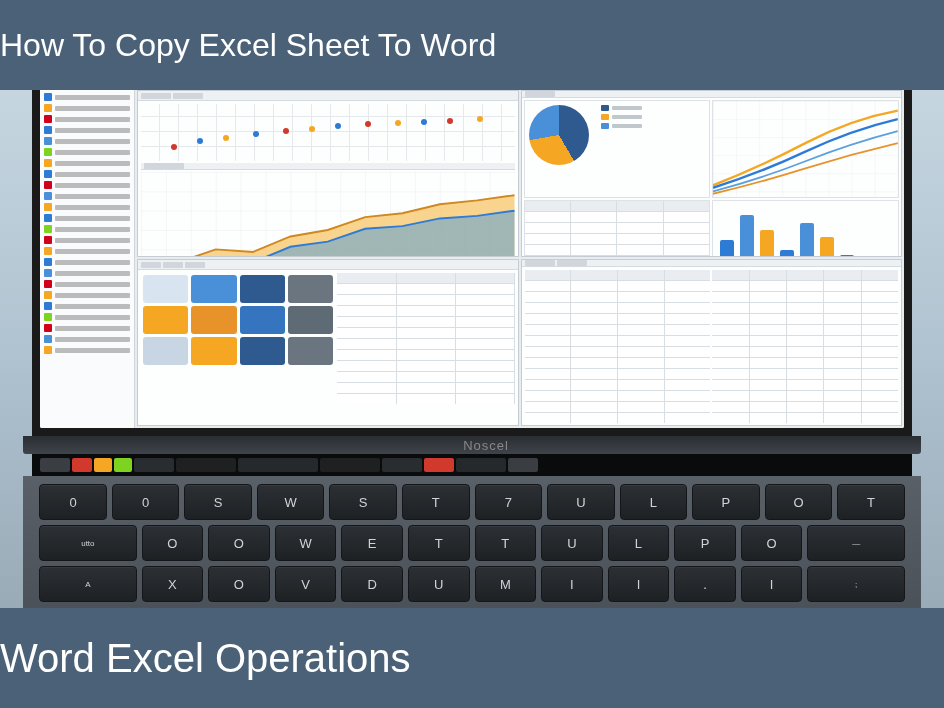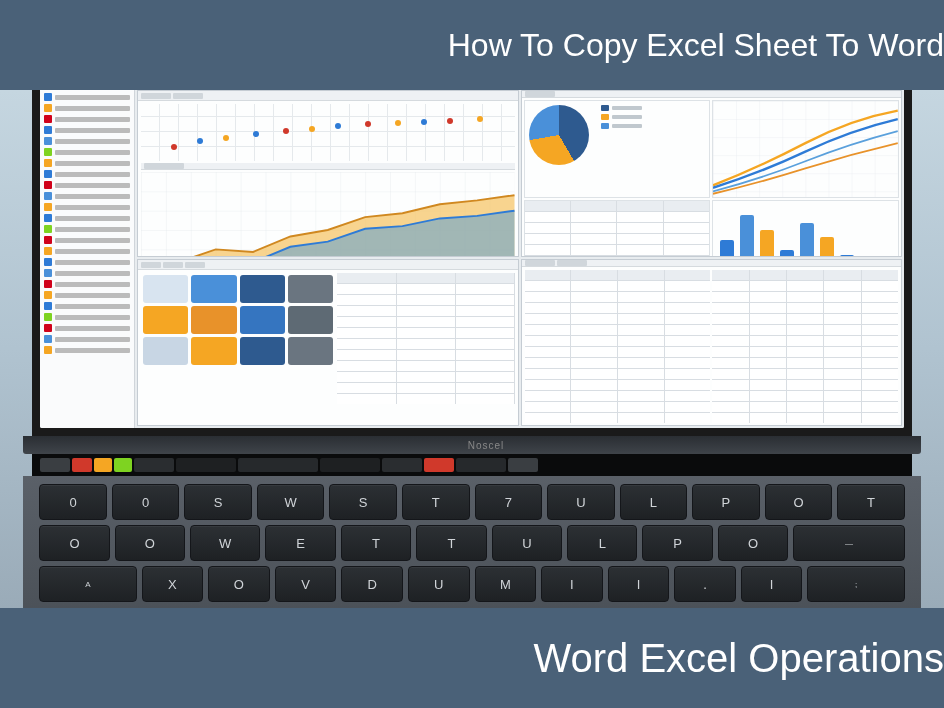--- a/index.html
+++ b/index.html
@@ -1,18 +1,18 @@
 <!DOCTYPE html>
 <html><head>
 <meta charset="utf-8">
 <style>
 * { margin: 0; padding: 0; box-sizing: border-box; }
 body { width: 944px; height: 708px; overflow: hidden; font-family: -apple-system, BlinkMacSystemFont, 'Segoe UI', sans-serif; background: #b8cbd8; }
 
-.banner { background: #4a6178; width: 100%; display: flex; align-items: center; justify-content: flex-end; color: #fff; }
+.banner { background: #4a6178; width: 100%; display: flex; align-items: center; justify-content: flex-start; color: #fff; }
 .banner-top { height: 90px; font-size: 32px; font-weight: 500; }
 .banner-bottom { height: 100px; font-size: 40px; font-weight: 400; }
 
 .main-image { width: 944px; height: 518px; position: relative; background: linear-gradient(180deg, #c5d6e0 0%, #b0c3d0 50%, #9aabb8 100%); display: flex; align-items: flex-start; justify-content: center; overflow: hidden; }
 
 .laptop { width: 880px; margin-top: -10px; position: relative; }
 
 .screen-bezel { background: #1a1a1a; border-radius: 8px 8px 0 0; padding: 8px; width: 100%; }
 .screen { background: #f5f7fa; width: 100%; height: 340px; display: flex; border-radius: 2px; overflow: hidden; }
 
@@ -53,21 +53,21 @@
 
 .split-panel { display: flex; gap: 2px; height: 100%; }
 .split-left { flex: 0 0 52%; }
 .split-right { flex: 1; }
 
 
 .br-split { display: flex; height: 100%; gap: 2px; }
 .br-col { flex: 1; display: flex; flex-direction: column; }
 
 
-.hinge { height: 18px; background: linear-gradient(180deg, #2a2e33 0%, #3f444a 100%); width: 102%; margin-left: -1%; border-radius: 0 0 3px 3px; display: flex; align-items: center; justify-content: center; font-size: 10px; color: #888; letter-spacing: 1px; padding-left: 28px; }
+.hinge { height: 18px; background: linear-gradient(180deg, #2a2e33 0%, #3f444a 100%); width: 102%; margin-left: -1%; border-radius: 0 0 3px 3px; display: flex; align-items: center; justify-content: center; font-size: 13px; color: #888; letter-spacing: 1px; padding-left: 28px; }
 
 .touchbar { height: 22px; background: #0a0b0c; display: flex; align-items: center; padding: 0 8px; gap: 2px; width: 100%; }
 .tb-seg { height: 14px; border-radius: 2px; }
 
 .keyboard { background: linear-gradient(180deg, #5a6068 0%, #4a5057 100%); padding: 8px 16px 16px; width: 102%; margin-left: -1%; }
 .key-row { display: flex; gap: 5px; margin-bottom: 5px; justify-content: center; }
 .key { background: linear-gradient(180deg, #2c3034 0%, #1e2124 100%); border: 1px solid #14161a; border-radius: 4px; height: 36px; display: flex; align-items: center; justify-content: center; color: #d0d4d8; font-size: 13px; flex: 1; box-shadow: 0 1px 0 rgba(255,255,255,0.05) inset; }
 .key.wide { flex: 1.6; font-size: 8px; }
 
 .legend-col { display:flex; flex-direction:column; gap:3px; padding:4px 2px; }
@@ -546,20 +546,21 @@
           <div class="key">S</div>
           <div class="key">T</div>
           <div class="key">7</div>
           <div class="key">U</div>
           <div class="key">L</div>
           <div class="key">P</div>
           <div class="key">O</div>
           <div class="key">T</div>
         </div>
       <div class="key-row" id="krow2">
+          <div class="key wide">utto</div>
           <div class="key">O</div>
           <div class="key">O</div>
           <div class="key">W</div>
           <div class="key">E</div>
           <div class="key">T</div>
           <div class="key">T</div>
           <div class="key">U</div>
           <div class="key">L</div>
           <div class="key">P</div>
           <div class="key">O</div>

